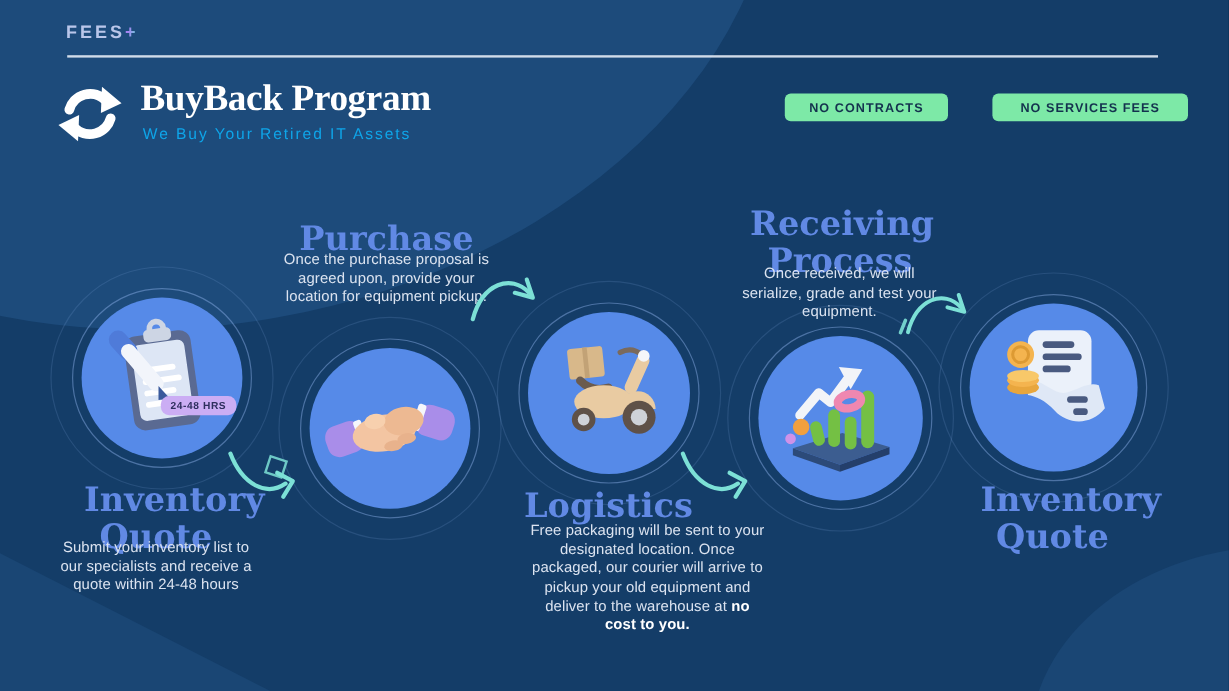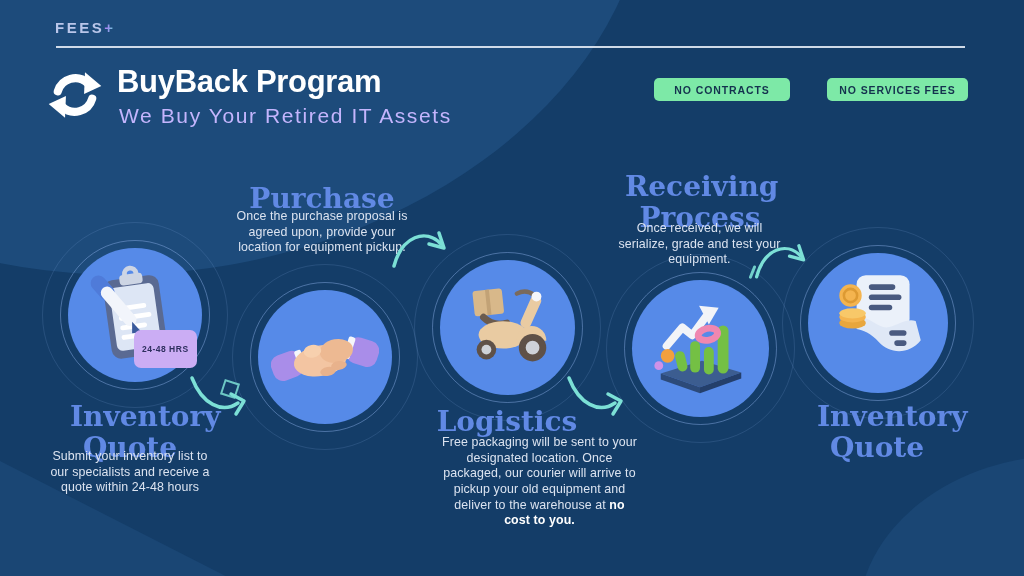--- a/index.html
+++ b/index.html
@@ -31,34 +31,34 @@
     -webkit-background-clip:text;background-clip:text;color:transparent;
     font-weight:800;
   }
   .header-divider{
     position:absolute;left:56px;top:46px;width:909px;height:1.5px;
     background:#dfe7f2;opacity:.92;
   }
   .logo-mark{position:absolute;left:44px;top:66px;width:62px;height:58px;}
   .page-title{
     position:absolute;left:117px;top:64px;margin:0;
-    font-family:Liberation Sans, sans-serif;font-weight:700;font-size:31px;
+    font-family:Liberation Serif, serif;font-weight:700;font-size:31px;
     color:#ffffff;letter-spacing:-0.3px;white-space:nowrap;
   }
   .page-subtitle{
     position:absolute;left:119px;top:104px;
-    font-size:21px;letter-spacing:1.6px;color:#c4b5fd;white-space:nowrap;text-align:center;
+    font-size:13px;letter-spacing:1.6px;color:#0ea5e9;white-space:nowrap;text-align:center;
   }
   .pill{
     position:absolute;top:78px;height:23px;border-radius:5px;
     background:#7de9a7;display:flex;align-items:center;justify-content:center;
     font-size:10.5px;font-weight:700;letter-spacing:.9px;color:#14324e;
   }
   .pill.p1{left:654px;width:136px;}
-  .pill.p2{left:827px;width:141px;}
+  .pill.p2{left:827px;width:163px;}
   
   .circle{
     position:absolute;border-radius:50%;background:#568ae8;
     display:flex;align-items:center;justify-content:center;
   }
   .circle::after{
     content:"";position:absolute;inset:-8px;border-radius:50%;
     border:1px solid rgba(145,180,238,.45);
   }
   .circle::before{
@@ -86,21 +86,21 @@
     font-size:12.4px;line-height:1.26;color:#dbe3f0;letter-spacing:.1px;
   }
   .step-desc strong{color:#ffffff;font-weight:700;}
   .d1{left:50px;top:449px;width:160px;}
   .d2{left:232px;top:209px;width:180px;}
   .d3{left:409px;top:435px;width:197px;margin-left:32px;}
   .d4{left:617px;top:221px;width:165px;}
   .d5{left:761px;top:457px;width:232px;}
   
   .hrs-badge{
-    position:absolute;left:134px;top:330px;padding:14px 8px;
+    position:absolute;left:134px;top:330px;padding:3px 8px;
     background:#cbadf4;border-radius:7px;
     font-size:8.5px;font-weight:700;letter-spacing:.5px;color:#2e2f5e;
   }
   
   .arrow{position:absolute;}
   .a1{left:186px;top:372px;}
   .a2{left:388px;top:220px;}
   .a3{left:563px;top:372px;}
   .a4{left:751px;top:233px;}
   .deco-square{

